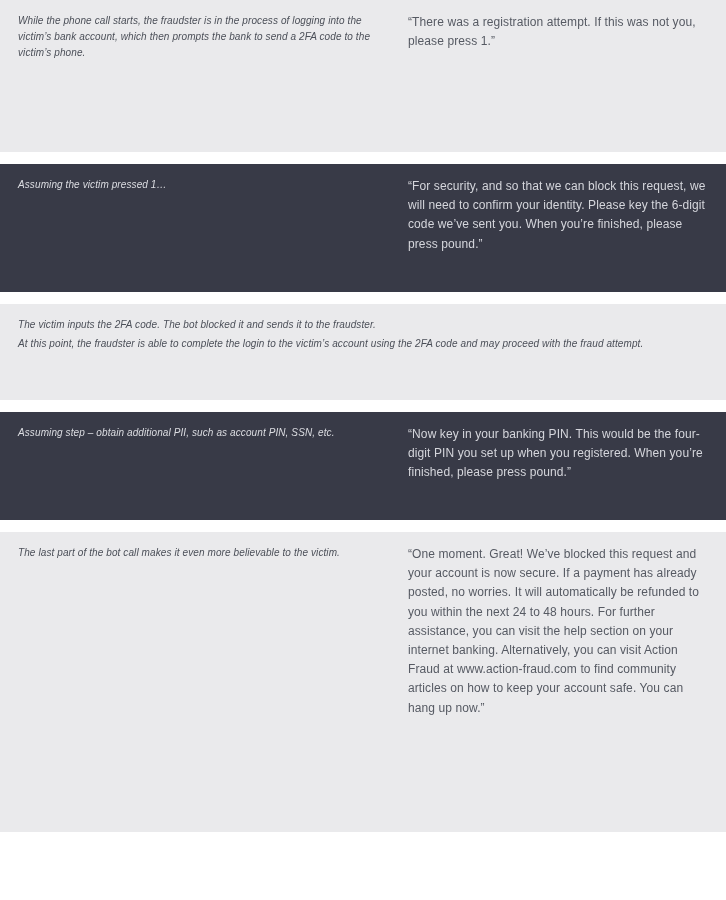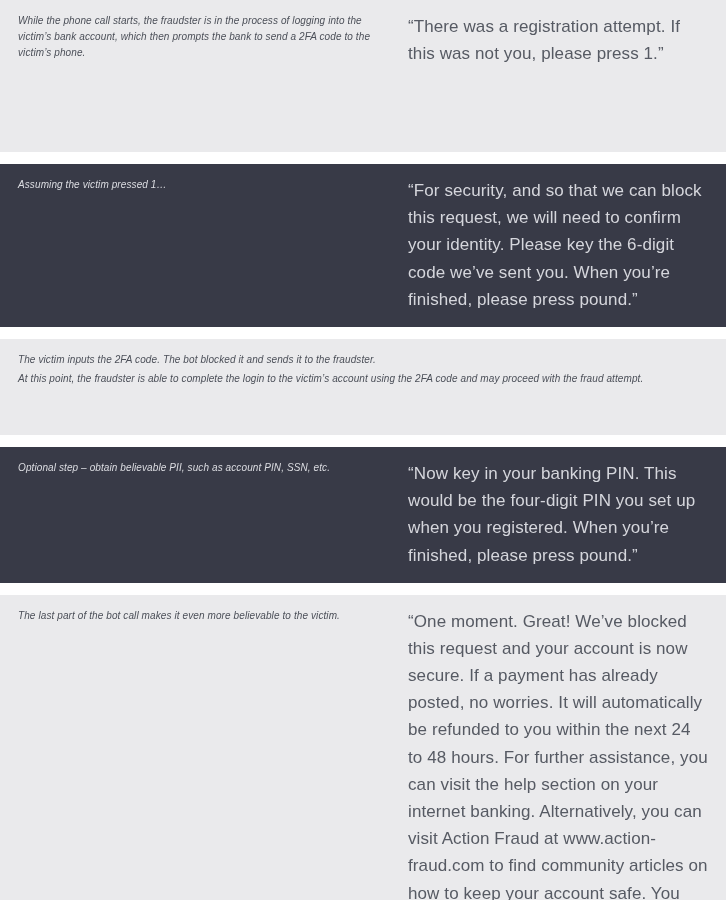--- a/index.html
+++ b/index.html
@@ -55,21 +55,21 @@
     font-size: 10px;
     line-height: 1.60;
     font-style: italic;
     letter-spacing: 0.1px;
     margin: 0;
   }
   .row.light .note { color: #4b4f58; }
   .row.dark  .note { color: #dcdde2; }
 
   .quote {
-    font-size: 17px;
+    font-size: 12px;
     line-height: 1.60;
     letter-spacing: 0.1px;
     margin: 0;
   }
   .row.light .quote { color: #565a63; }
   .row.dark  .quote { color: #d5d6dc; }
 
   .note + .note {
     margin-top: 3px;
   }
@@ -109,21 +109,21 @@
 
   <div class="row light row-3">
     <div class="cell cell-full">
       <p class="note">The victim inputs the 2FA code. The bot blocked it and sends it to the fraudster.</p>
       <p class="note">At this point, the fraudster is able to complete the login to the victim’s account using the 2FA code and may proceed with the fraud attempt.</p>
     </div>
   </div>
 
   <div class="row dark row-4">
     <div class="cell cell-left">
-      <p class="note">Optional step – obtain believable PII, such as account PIN, SSN, etc.</p>
+      <p class="note">Assuming step – obtain additional PII, such as account PIN, SSN, etc.</p>
     </div>
     <div class="cell cell-right">
       <p class="quote">“Now key in your banking PIN. This would be the four-digit PIN you set up when you registered. When you’re finished, please press pound.”</p>
     </div>
   </div>
 
   <div class="row light row-5">
     <div class="cell cell-left">
       <p class="note">The last part of the bot call makes it even more believable to the victim.</p>
     </div>

